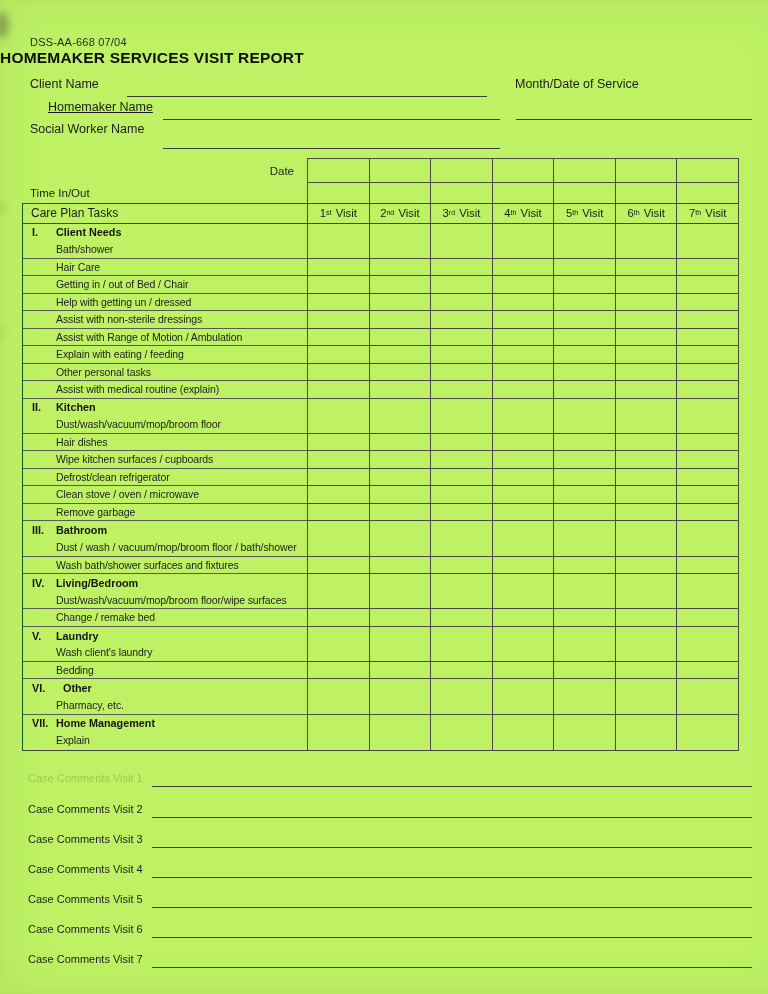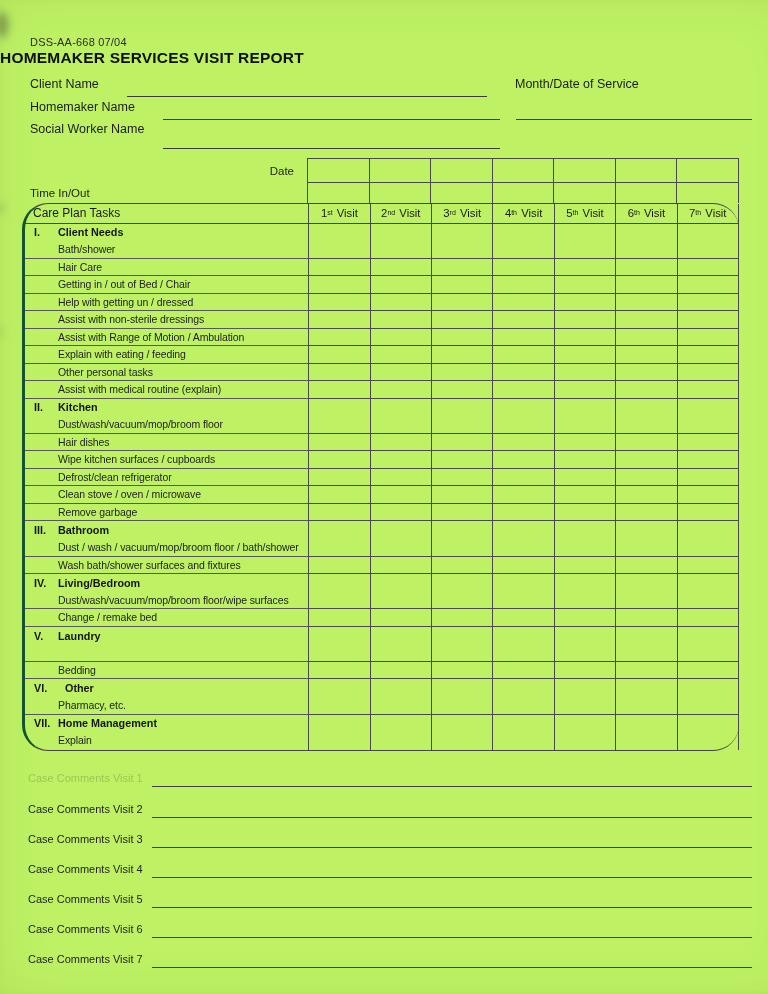--- a/index.html
+++ b/index.html
@@ -18,41 +18,41 @@
   .s2{left:-3px;top:203px;width:7px;height:10px;opacity:.5;}
   .s3{left:-3px;top:328px;width:6px;height:9px;opacity:.4;}
 
   #form-number{position:absolute;left:30px;top:36px;font-size:11px;color:#2b2b2b;letter-spacing:.2px;}
   #page-title{position:absolute;left:0;right:0;top:49px;margin:0;text-align:left;
     font-size:15.5px;font-weight:700;color:#0e0e0e;letter-spacing:.2px;}
 
   .lbl{position:absolute;font-size:12.5px;color:#1c1c1c;}
   #client-label{left:30px;top:77px;}
   #monthdate-label{left:515px;top:77px;}
-  #homemaker-label{left:30px;top:100px;}
+  #homemaker-label{left:48px;top:100px;text-decoration:underline;}
   #social-label{left:30px;top:122px;}
   .fill{position:absolute;border-top:1.7px solid #3a3a3a;height:0;}
   #client-line{left:127px;top:96px;width:360px;}
   #homemaker-line{left:163px;top:119px;width:337px;}
   #monthdate-line{left:516px;top:119px;width:236px;}
   #social-line{left:163px;top:148px;width:337px;}
 
   
   .task-table{position:absolute;left:22px;top:158px;width:717px;}
   .urow{display:flex;}
   .ulabel{width:285px;display:flex;align-items:center;}
   .date-lbl{justify-content:flex-end;padding-right:13px;font-size:11.5px;}
   .time-lbl{padding-left:8px;font-size:11.5px;}
   .ucells{width:432px;display:flex;border-left:1px solid #4a4a4a;border-right:1px solid #4a4a4a;}
   .ucells.with-top{border-top:1px solid #4a4a4a;}
   .ucells.with-bot{border-bottom:1px solid #4a4a4a;}
   .ucell{flex:1;}
   .ucell + .ucell{border-left:1px solid #4a4a4a;}
 
-  .lower{border-top:1.8px solid #454545;border-left:3px solid #14532d;border-bottom:1.8px solid #454545;border-radius:26px;}
+  .lower{border-top:1.8px solid #454545;border-left:1px solid #14532d;border-bottom:1.8px solid #454545;}
   .hrow{display:flex;height:19.5px;border-bottom:1.3px solid #454545;}
   .hlabel{width:284px;padding-left:8px;font-size:12px;display:flex;align-items:center;color:#1a1a1a;}
   .hcells{width:432px;display:flex;border-right:1px solid #4a4a4a;}
   .hcell{flex:1;border-left:1px solid #4a4a4a;display:flex;align-items:center;justify-content:center;
     font-size:11.3px;color:#1a1a1a;white-space:nowrap;}
   .hcell sup{font-size:7px;line-height:0;margin-right:1px;}
 
   .trow{display:flex;}
   .trow.single{height:17.5px;}
   .trow.double{height:35.2px;}
@@ -443,20 +443,21 @@
               <div class="cell"></div>
               <div class="cell"></div>
             </div>
           </div>
           <div class="trow double">
             <div class="rlabel">
               <div class="sline">
                 <span class="num">V.</span>
                 <span class="stitle">Laundry</span>
               </div>
+              <div class="stask">Wash client's laundry</div>
             </div>
             <div class="rcells">
               <div class="cell"></div>
               <div class="cell"></div>
               <div class="cell"></div>
               <div class="cell"></div>
               <div class="cell"></div>
               <div class="cell"></div>
               <div class="cell"></div>
             </div>

